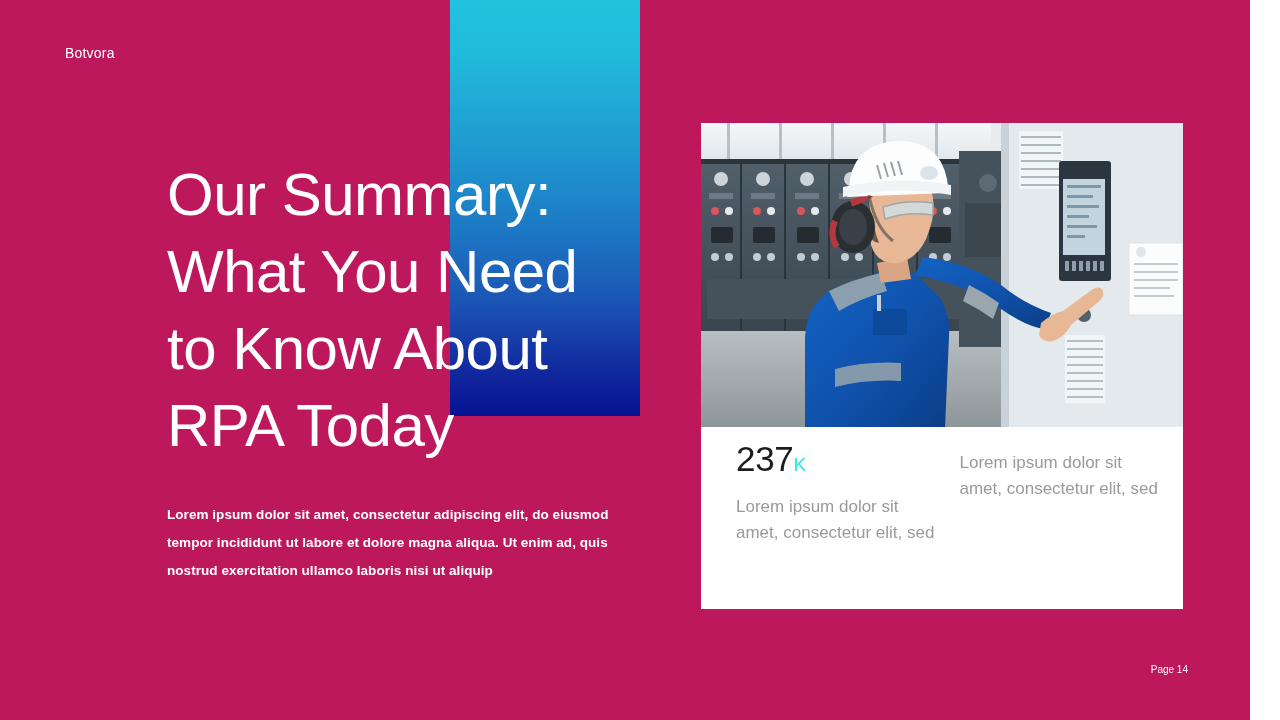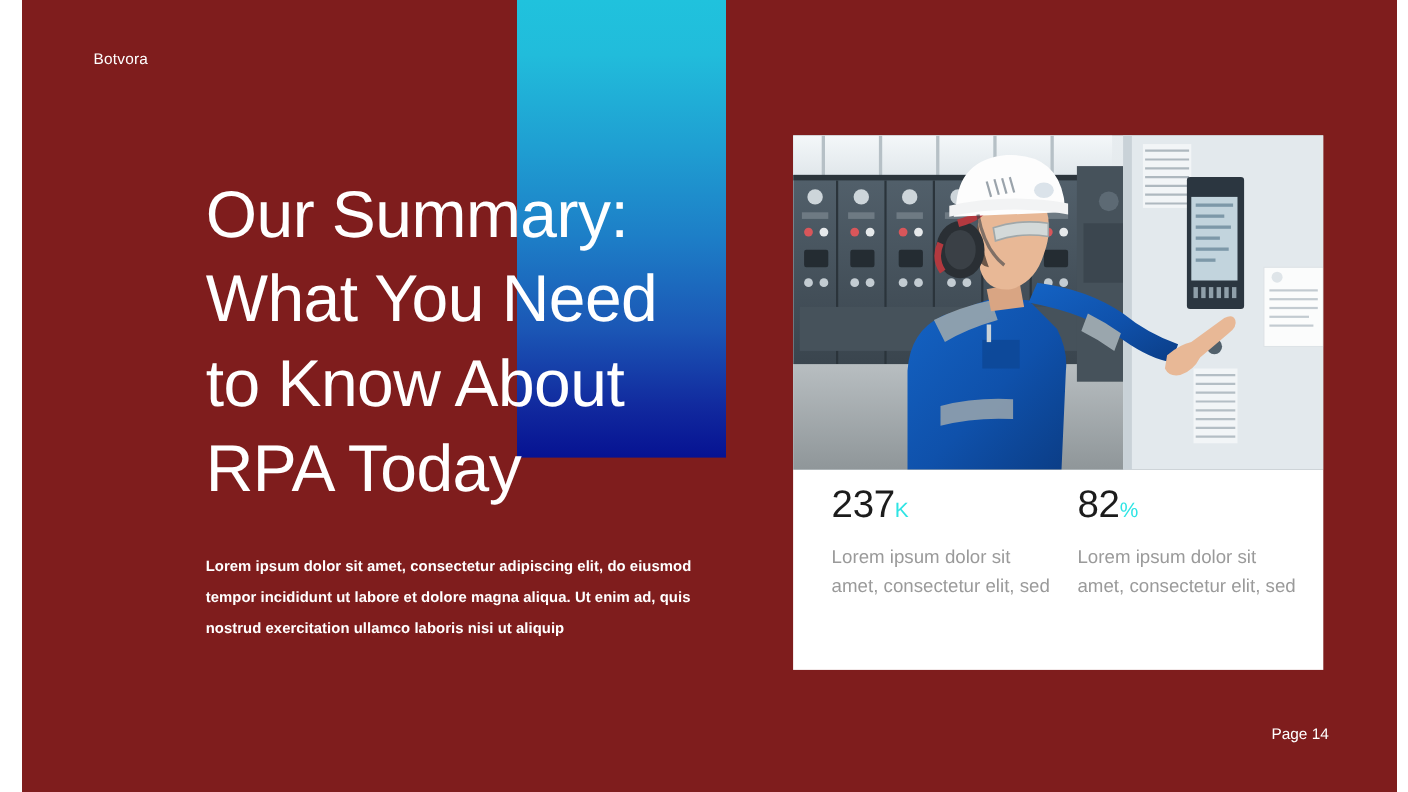--- a/index.html
+++ b/index.html
@@ -4,24 +4,23 @@
 <style>
   html, body {
     margin: 0;
     padding: 0;
     background: #ffffff;
   }
   .slide {
     position: relative;
     width: 1250px;
     height: 720px;
-    background: #7f1d1d;
+    background: #be185d;
     overflow: hidden;
     font-family: "Liberation Sans", sans-serif;
-    margin-left: 20px;
   }
 
   
   .gradient-band {
     position: absolute;
     left: 450px;
     top: 0;
     width: 190px;
     height: 416px;
     background: linear-gradient(180deg,
@@ -120,21 +119,21 @@
     font-weight: 400;
     line-height: 26px;
   }
 
   
   .page-number {
     position: absolute;
     right: 62px;
     bottom: 45px;
     color: #ffffff;
-    font-size: 14px;
+    font-size: 10px;
   }
 
   
   .photo-svg { display: block; width: 482px; height: 304px; }
 </style>
 </head>
 <body>
 
 <div class="slide">
 
@@ -361,21 +360,20 @@
     </div>
 
     <div class="card-stats">
 
       <div class="stat">
         <div class="stat-value"><span>237</span><span class="stat-suffix">K</span></div>
         <div class="stat-caption">Lorem ipsum dolor sit amet, consectetur elit, sed</div>
       </div>
 
       <div class="stat">
-        <div class="stat-value"><span>82</span><span class="stat-suffix">%</span></div>
         <div class="stat-caption">Lorem ipsum dolor sit amet, consectetur elit, sed</div>
       </div>
 
     </div>
   </div>
 
   <div class="page-number">Page 14</div>
 
 </div>
 

